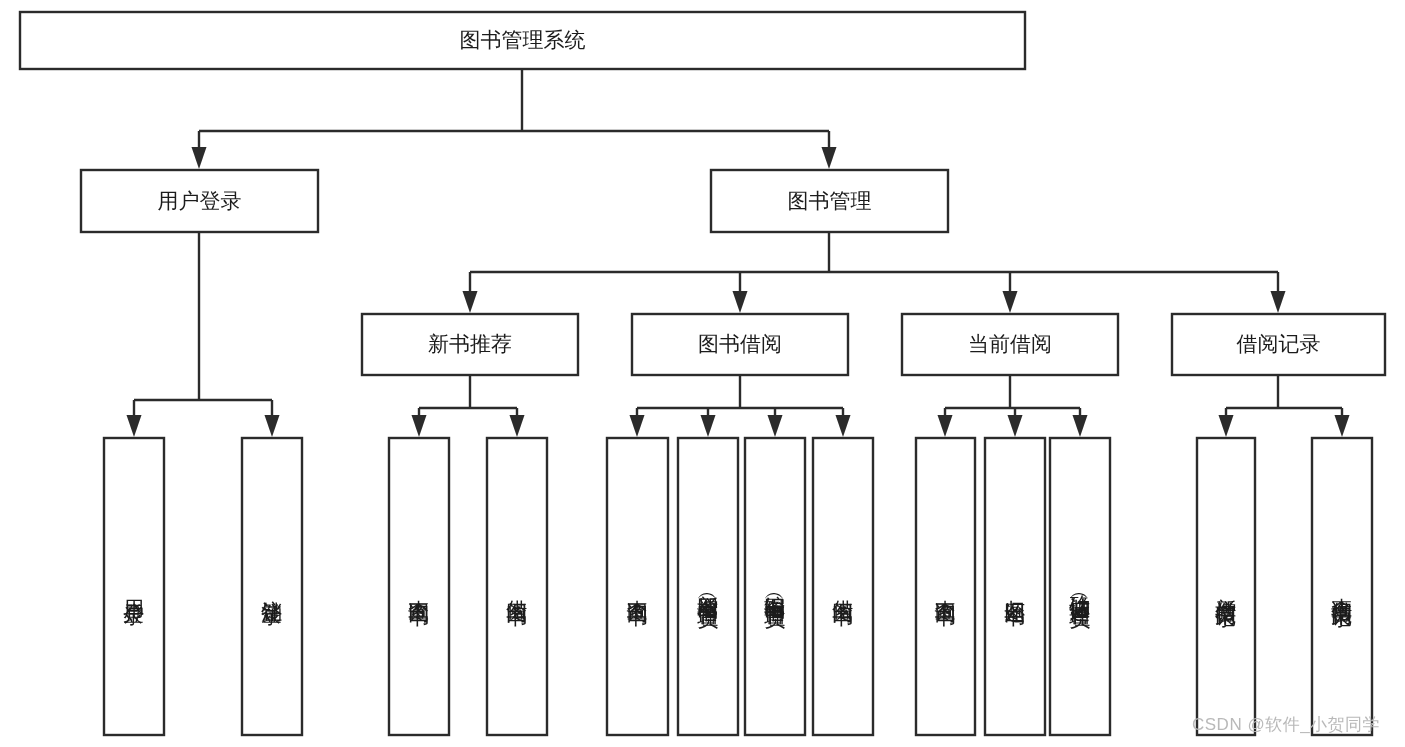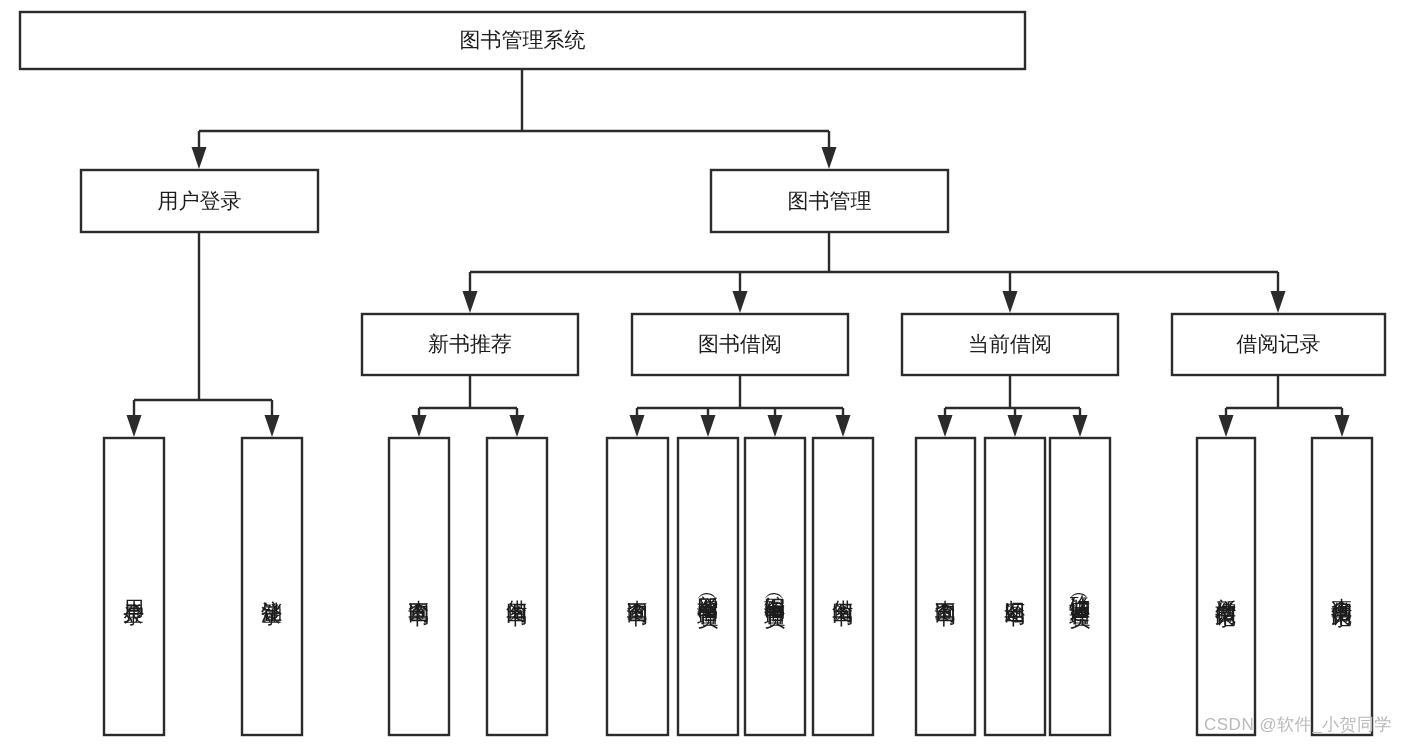--- a/index.html
+++ b/index.html
@@ -65,21 +65,20 @@
     white-space: nowrap;
     pointer-events: none;
   }
   .watermark {
     position: absolute;
     font-family: "Liberation Sans", "DejaVu Sans", sans-serif;
     font-size: 17px;
     color: #b9b9b9;
     white-space: nowrap;
     letter-spacing: 0.5px;
-    margin-left: 12px;
   }
 </style>
 </head>
 <body>
 
 <div id="diagram-root">
   <svg id="flow-svg" viewBox="0 0 1405 747" xmlns="http://www.w3.org/2000/svg">
     <g id="connectors-layer">
         <g>
           <path class="connector" d="M 522 69 L 522 131"></path>

